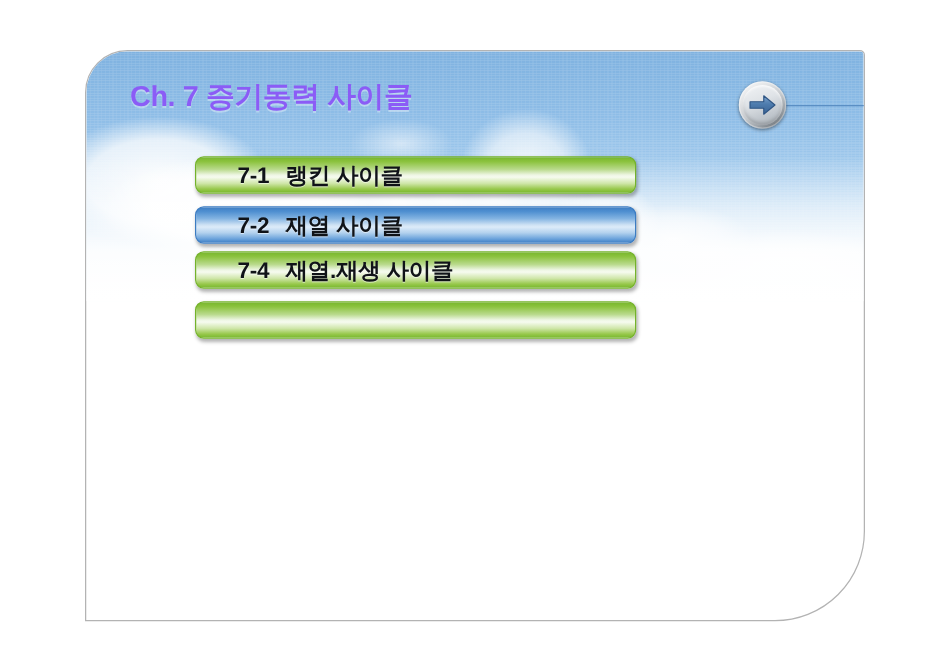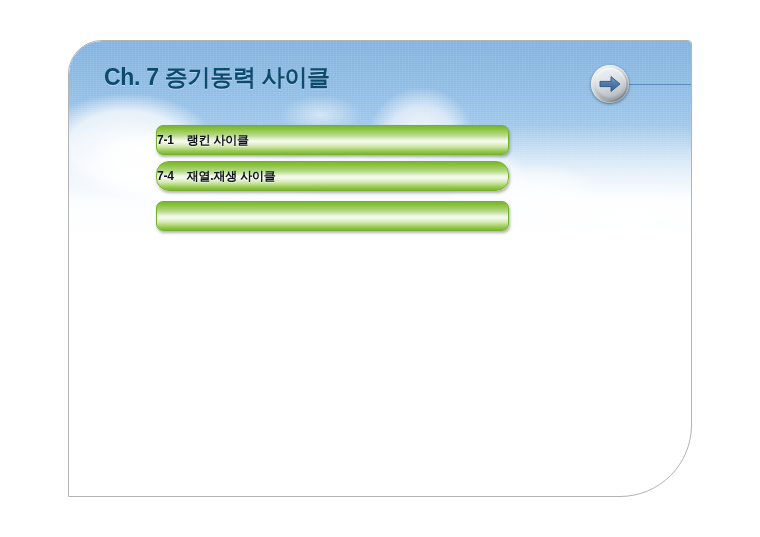--- a/index.html
+++ b/index.html
@@ -69,21 +69,21 @@
       repeating-linear-gradient(90deg, rgba(255,255,255,.35) 0 1px, rgba(0,0,0,0) 1px 3px);
   }
 
   
   #title {
     position: absolute;
     left: 35px;
     top: 21px;
     font-size: 23px;
     font-weight: bold;
-    color: #0c4a6e;
+    color: #8b5cf6;
     letter-spacing: -0.3px;
     white-space: nowrap;
     text-shadow: 0 1px 0 rgba(255,255,255,0.35);
   }
 
   
   #next-line {
     position: absolute;
     left: 556px;
     top: 43px;
@@ -142,28 +142,29 @@
       #f6fbef 56%, #cfe6a9 74%, #98c84c 90%, #7ab92f 100%);
     border: 1px solid #74b22b;
   }
   .bar.blue {
     background: linear-gradient(to bottom,
       #3f7fc4 0%, #5090d1 12%, #84b4e2 32%, #cfe2f4 50%,
       #dcebf9 56%, #b4d2ee 72%, #6aa2db 90%, #4281c6 100%);
     border: 1px solid #3c7cc2;
   }
   .bar + .bar { margin-top: 10px; }
-  .bar.gap-lg { margin-top: 6px; border-radius: 13px; }
+  .bar.gap-lg { margin-top: 6px; }
   .bar-text {
     position: relative;
     z-index: 2;
-    font-size: 12px;
+    font-size: 18px;
     font-weight: bold;
     color: #101318;
     letter-spacing: -0.2px;
+    padding-left: 33px;
     white-space: nowrap;
     text-shadow: 0 1px 0 rgba(255,255,255,0.5);
   }
   .bar-num { margin-right: 13px; }
 </style>
 </head>
 <body>
 
 <div id="slide">
 
@@ -189,20 +190,25 @@
   </div>
 
   <div id="menu">
 
     <div class="bar green">
       <div class="bar-text">
         <span class="bar-num">7-1</span><span>랭킨 사이클</span>
       </div>
     </div>
 
+    <div class="bar blue">
+      <div class="bar-text">
+        <span class="bar-num">7-2</span><span>재열 사이클</span>
+      </div>
+    </div>
 
 
     <div class="bar green gap-lg">
       <div class="bar-text">
         <span class="bar-num">7-4</span><span>재열.재생 사이클</span>
       </div>
     </div>
 
 
 

